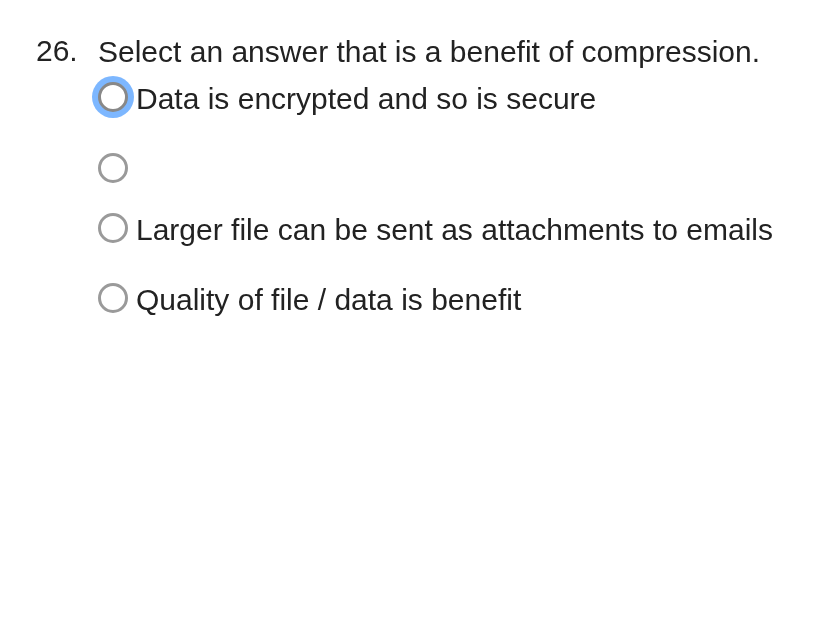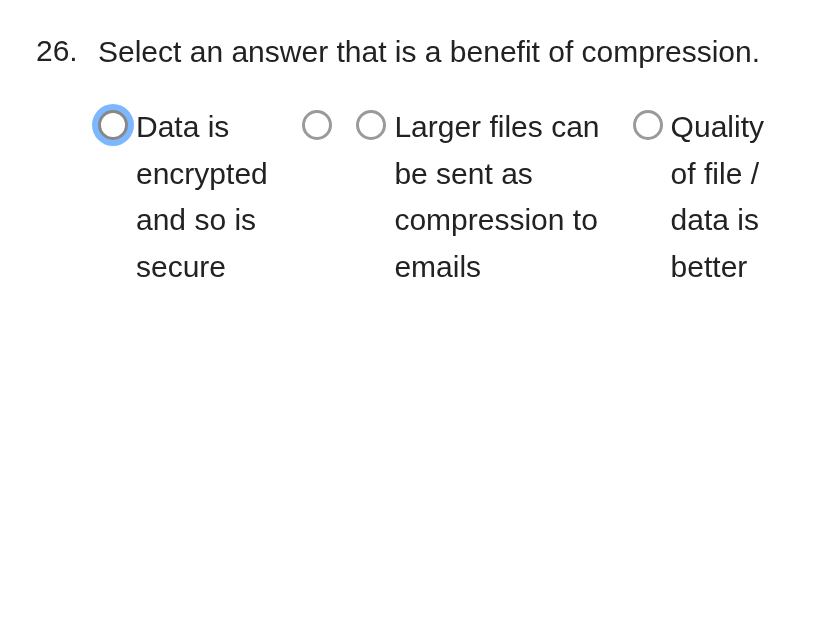--- a/index.html
+++ b/index.html
@@ -24,26 +24,25 @@
       line-height: 1.5;
       flex-shrink: 0;
       min-width: 44px;
     }
     .question-body {
       flex: 1;
     }
     .question-text {
       font-size: 30px;
       line-height: 1.6;
-      margin-bottom: 28px;
       color: #222;
     }
     .options {
       display: flex;
-      flex-direction: row;
+      flex-direction: column;
       gap: 24px;
     }
     .option {
       display: flex;
       align-items: flex-start;
       gap: 8px;
       cursor: pointer;
     }
     .radio {
       width: 30px;
@@ -75,21 +74,21 @@
     <div class="options">
       <div class="option">
         <div class="radio focused"></div>
         <div class="option-label">Data is encrypted and so is secure</div>
       </div>
       <div class="option">
         <div class="radio"></div>
       </div>
       <div class="option">
         <div class="radio"></div>
-        <div class="option-label">Larger files can be sent as compression to emails</div>
+        <div class="option-label">Larger file can be sent as attachments to emails</div>
       </div>
       <div class="option">
         <div class="radio"></div>
-        <div class="option-label">Quality of file / data is better</div>
+        <div class="option-label">Quality of file / data is benefit</div>
       </div>
     </div>
   </div>
 </div>
 
 </body></html>

